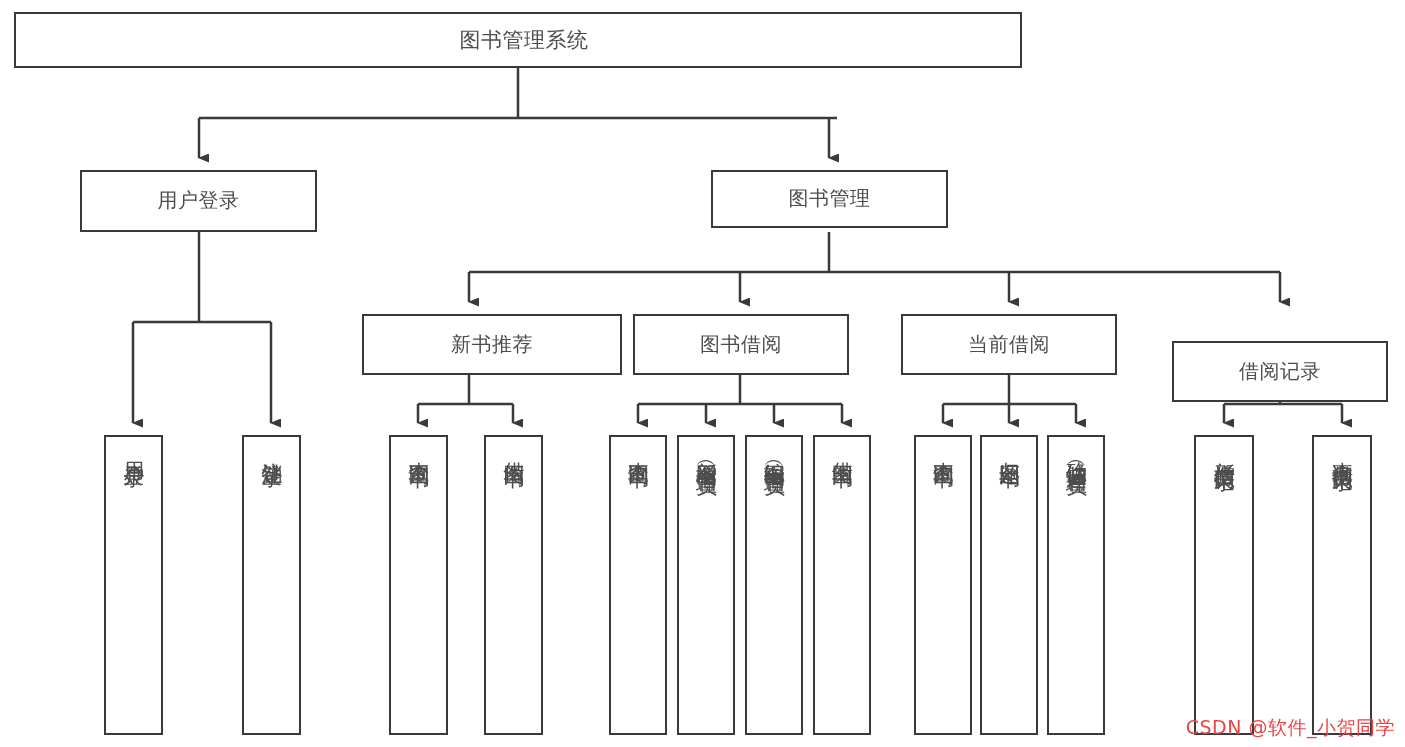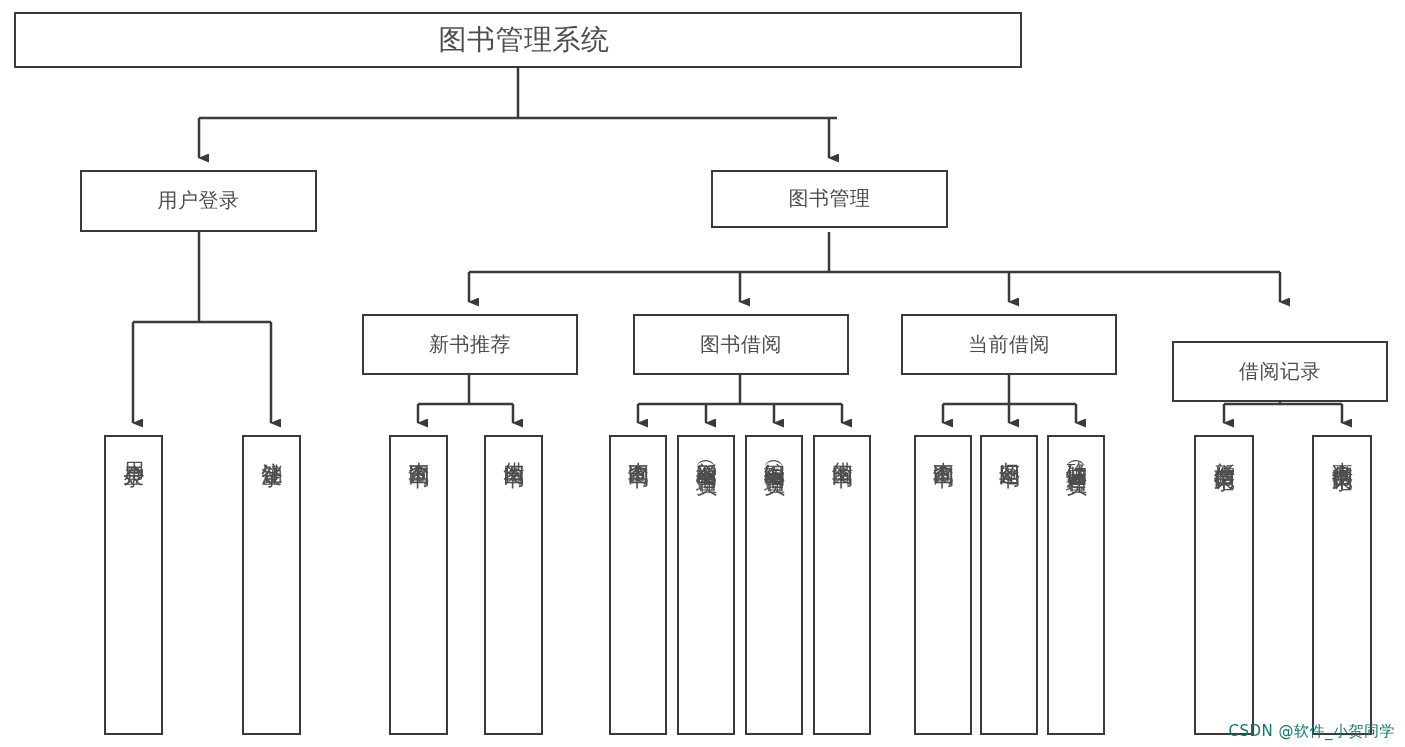--- a/index.html
+++ b/index.html
@@ -37,21 +37,21 @@
     z-index: 2;
   }
   .node-label {
     color: #4d4d4d;
     text-align: center;
     line-height: 1.18;
     letter-spacing: 0.5px;
     white-space: pre-line;
   }
   .node.root .node-label {
-    font-size: 28px;
+    font-size: 21px;
     margin-left: 12px;
   }
   .node.level1 .node-label,
   .node.level2 .node-label {
     font-size: 20px;
   }
   .node.leaf {
     align-items: flex-start;
     padding-top: 8px;
   }
@@ -60,22 +60,22 @@
     writing-mode: vertical-rl;
     text-orientation: upright;
     line-height: 1.0;
     letter-spacing: 2px;
     white-space: nowrap;
   }
   #watermark {
     position: absolute;
     right: 10px;
     bottom: 6px;
-    font-size: 15px;
-    color: #0f766e;
+    font-size: 19px;
+    color: #ef4444;
     z-index: 5;
     letter-spacing: 0.5px;
     user-select: none;
   }
 </style>
 </head>
 <body>
 
 <div id="diagram-root">
 
@@ -133,21 +133,21 @@
     <span class="node-label">图书管理系统</span>
   </div>
 
   <div class="node level1" style="left:80px; top:170px; width:237px; height:62px;">
     <span class="node-label">用户登录</span>
   </div>
   <div class="node level1" style="left:711px; top:170px; width:237px; height:58px;">
     <span class="node-label">图书管理</span>
   </div>
 
-  <div class="node level2" style="left:362px; top:314px; width:216px; height:61px;">
+  <div class="node level2" style="left:362px; top:314px; width:260px; height:61px;">
     <span class="node-label">新书推荐</span>
   </div>
   <div class="node level2" style="left:633px; top:314px; width:216px; height:61px;">
     <span class="node-label">图书借阅</span>
   </div>
   <div class="node level2" style="left:901px; top:314px; width:216px; height:61px;">
     <span class="node-label">当前借阅</span>
   </div>
   <div class="node level2" style="left:1172px; top:314px; width:216px; height:61px;margin-top:27px;">
     <span class="node-label">借阅记录</span>

